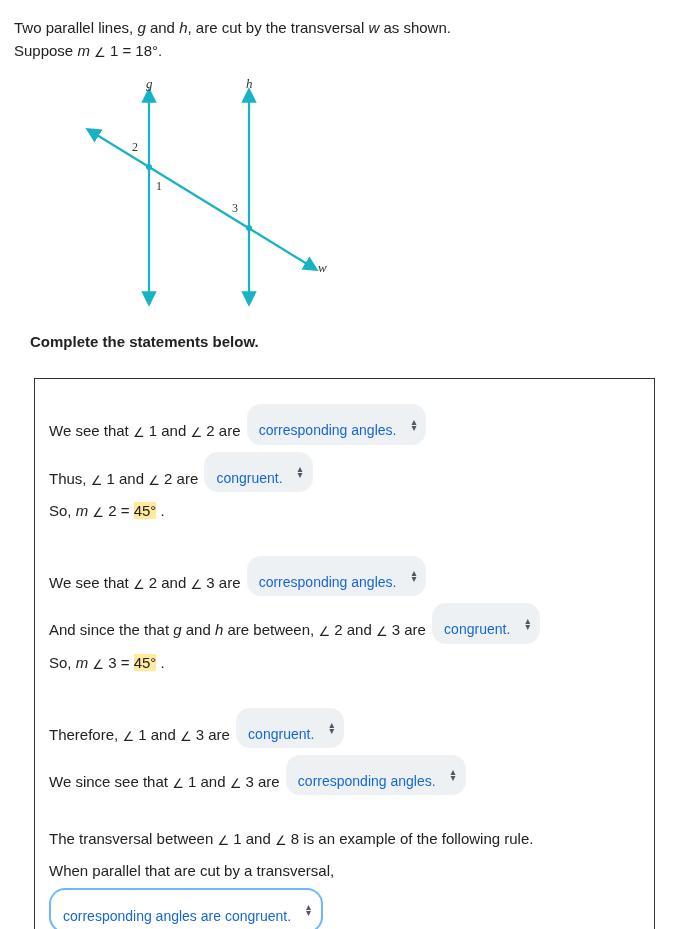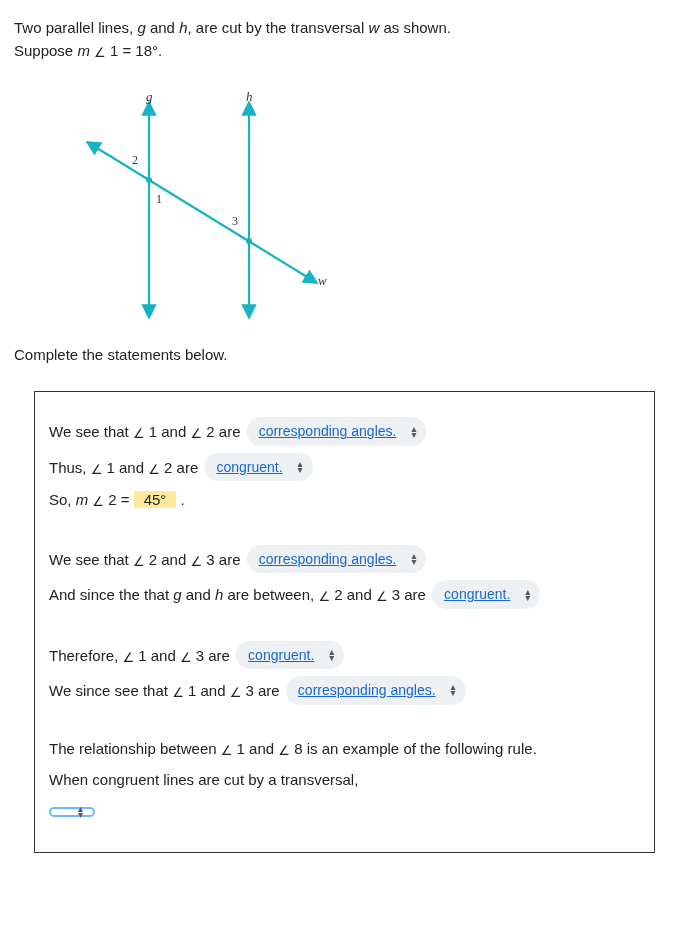--- a/index.html
+++ b/index.html
@@ -5,60 +5,59 @@
   body {
     font-family: Verdana, Geneva, sans-serif;
     font-size: 15px;
     color: #222;
     margin: 0;
     padding: 16px 14px;
     width: 681px;
     box-sizing: border-box;
     background: #fff;
   }
-  .intro { line-height: 1.55; margin-bottom: 27px; }
+  .intro { line-height: 1.55; margin-bottom: 14px; }
   .ital { font-style: italic; }
   .diagram { margin: 4px 0 18px 50px; }
-  .subhead { margin: 8px 0 28px 0; }
+  .subhead { margin: 8px 0 28px 16px; font-weight: bold; }
   .box {
     border: 1px solid #333;
     margin: 0 12px 0 20px;
     padding: 18px 14px 22px 14px;
   }
   .line { margin: 7px 0; line-height: 1.6; }
   .para-gap { height: 18px; }
   .angle { font-size: 13px; vertical-align: -1px; }
   .dd {
     display: inline-block;
     background: #eef1f4;
     border-radius: 14px;
-    padding: 3px 30px 3px 12px;
+    padding: 15px 30px 3px 12px;
     color: #1866d6;
     font-size: 14px;
     position: relative;
     vertical-align: 1px;
     margin: 0 2px;
-    text-decoration: underline;
   }
   .dd .arrows {
     position: absolute;
     right: 10px;
     top: 50%;
     transform: translateY(-50%);
     color: #556;
     font-size: 10px;
     line-height: 6px;
   }
   .dd-focus {
     background: #fff;
     box-shadow: 0 0 0 2px #6cb8ff;
   }
   .hl {
     background: #ffe99a;
-    padding: 0 10px;
+    padding: 0 0;
   }
   .deg::after { content: "\00b0"; }
 </style>
 </head>
 <body>
 
 <div class="intro">
   <span>Two parallel lines, </span><span class="ital">g</span><span> and </span><span class="ital">h</span><span>, are cut by the transversal </span><span class="ital">w</span><span> as shown.</span><br>
   <span>Suppose </span><span class="ital">m</span> <span class="angle">∠</span> <span>1</span><span> = 18°.</span>
 </div>
@@ -109,35 +108,39 @@
   <div class="para-gap"></div>
 
   <div class="line">
     <span>We see that </span><span class="angle">∠</span> <span>2 and </span><span class="angle">∠</span> <span>3 are </span>
     <span class="dd"><span>corresponding angles.</span><span class="arrows">▴<br>▾</span></span>
   </div>
   <div class="line">
     <span>And since the that </span><span class="ital">g</span><span> and </span><span class="ital">h</span><span> are between, </span><span class="angle">∠</span> <span>2 and </span><span class="angle">∠</span> <span>3 are </span>
     <span class="dd"><span>congruent.</span><span class="arrows">▴<br>▾</span></span>
   </div>
+  <div class="line">
+    <span>So, </span><span class="ital">m</span> <span class="angle">∠</span> <span>3 = </span>
+    <span class="hl"><span>45</span><span class="deg"></span></span><span> .</span>
+  </div>
 
   <div class="para-gap"></div>
 
   <div class="line">
     <span>Therefore, </span><span class="angle">∠</span> <span>1 and </span><span class="angle">∠</span> <span>3 are </span>
     <span class="dd"><span>congruent.</span><span class="arrows">▴<br>▾</span></span>
   </div>
   <div class="line">
     <span>We since see that </span><span class="angle">∠</span> <span>1 and </span><span class="angle">∠</span> <span>3 are </span>
     <span class="dd"><span>corresponding angles.</span><span class="arrows">▴<br>▾</span></span>
   </div>
 
   <div class="para-gap"></div>
 
   <div class="line">
-    <span>The relationship between </span><span class="angle">∠</span> <span>1 and </span><span class="angle">∠</span> <span>8 is an example of the following rule.</span>
+    <span>The transversal between </span><span class="angle">∠</span> <span>1 and </span><span class="angle">∠</span> <span>8 is an example of the following rule.</span>
   </div>
-  <div class="line">When congruent lines are cut by a transversal,</div>
+  <div class="line">When parallel that are cut by a transversal,</div>
   <div class="line">
-    <span class="dd dd-focus"><span class="arrows">▴<br>▾</span></span>
+    <span class="dd dd-focus"><span>corresponding angles are congruent.</span><span class="arrows">▴<br>▾</span></span>
   </div>
 
 </div>
 
 </body></html>

